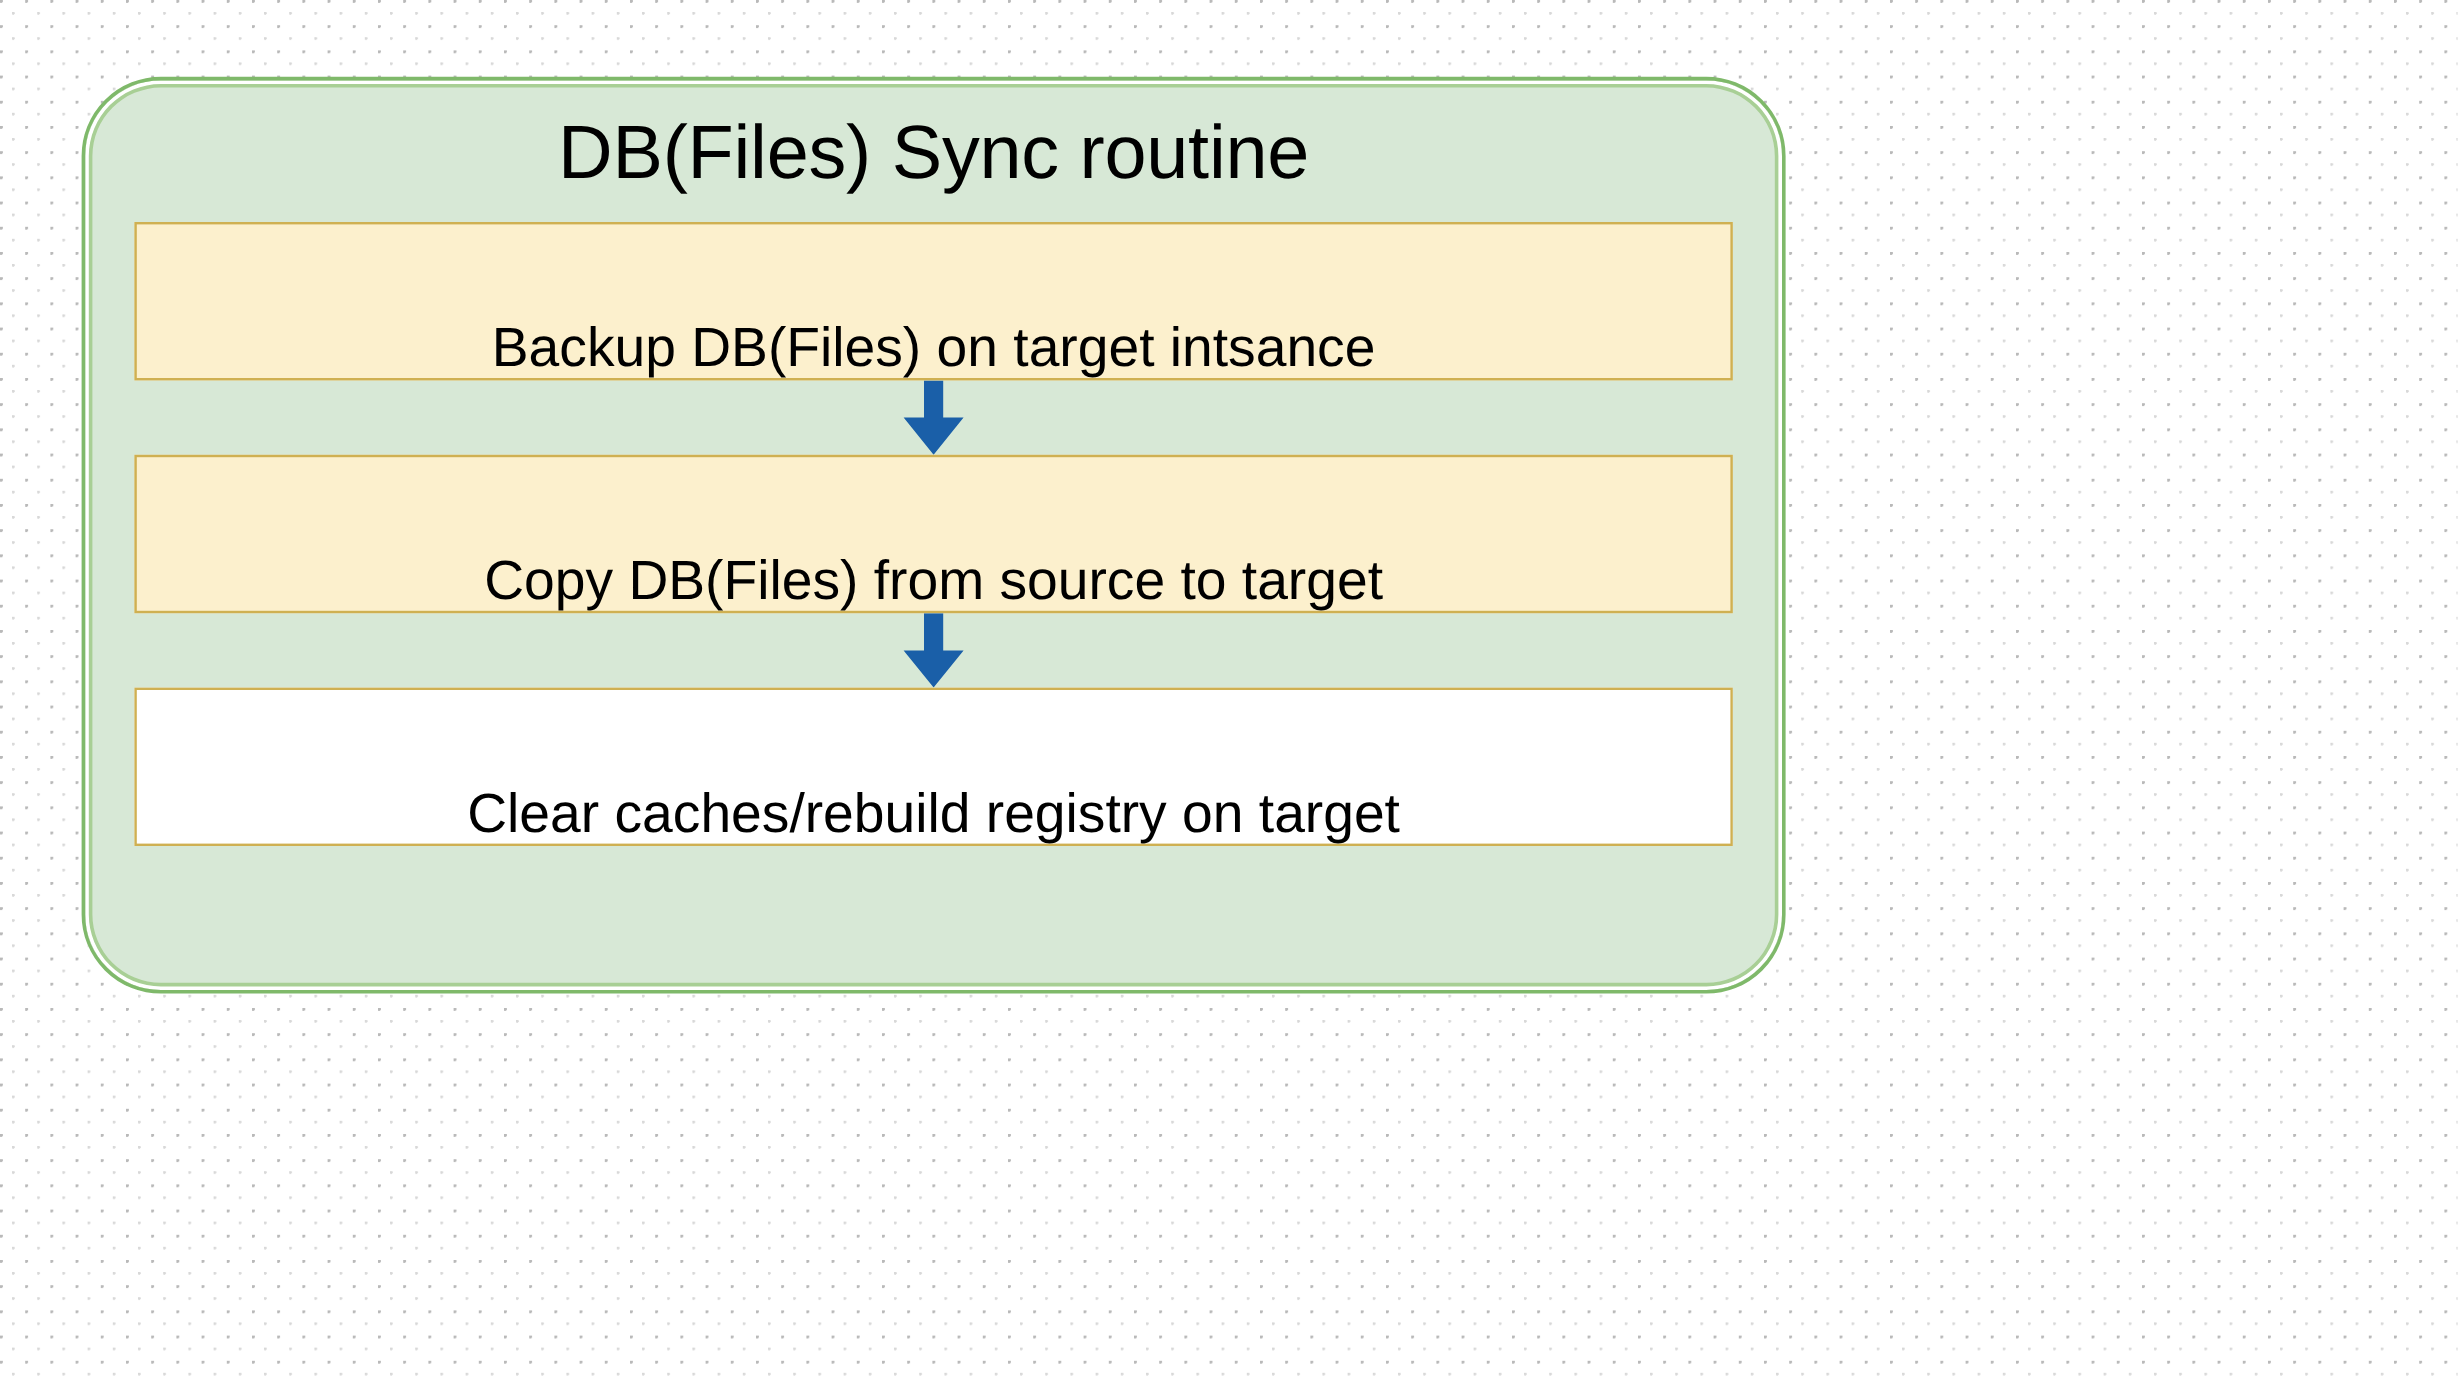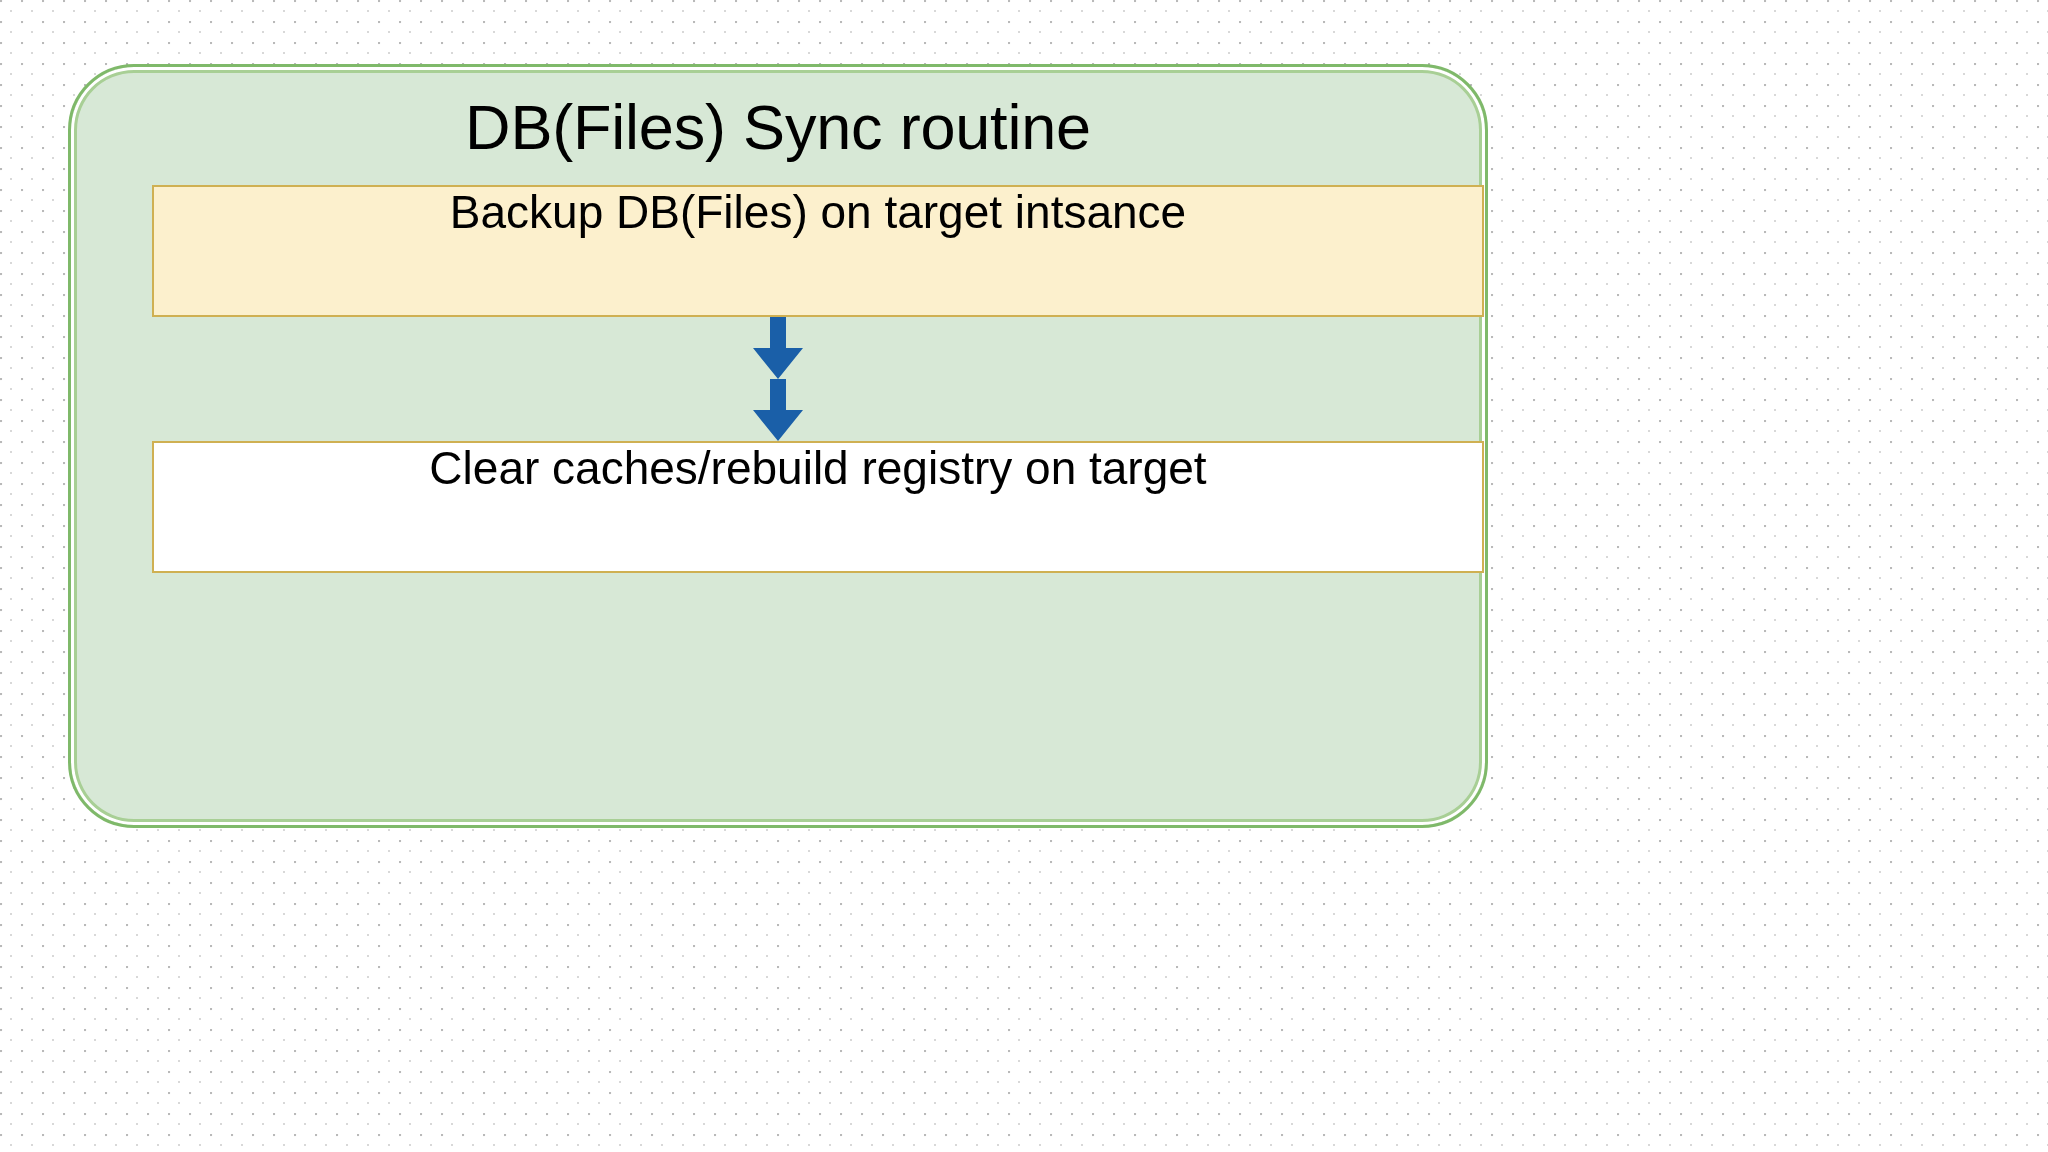--- a/index.html
+++ b/index.html
@@ -74,23 +74,22 @@
   }
 
   .step-box {
     box-sizing: border-box;
     width: 100%;
     height: 132px;
     background-color: #fcf0cd;
     border: 2px solid #cfb052;
     border-radius: 0;
     display: flex;
-    align-items: flex-start;
+    align-items: flex-end;
     justify-content: center;
-    margin-left: 40px;
   }
 
   .step-label {
     font-size: 46px;
     font-weight: 400;
     line-height: 1.1;
     color: #0b0b0b;
     text-align: center;
     white-space: nowrap;
     user-select: none;
@@ -127,20 +126,23 @@
       <div class="step-box" style="background-color: rgb(252, 240, 205); border-color: rgb(207, 176, 82);">
         <span class="step-label" style="color: rgb(0, 0, 0);">Backup DB(Files) on target intsance</span>
       </div>
 
       <div class="connector">
         <svg class="arrow-down" viewBox="0 0 64 62" aria-hidden="true">
           <path d="M24 0 H40 V31 H57 L32 62 L7 31 H24 Z" fill="#1a5fa8"></path>
         </svg>
       </div>
 
+      <div class="step-box" style="background-color: rgb(252, 240, 205); border-color: rgb(207, 176, 82);">
+        <span class="step-label" style="color: rgb(0, 0, 0);">Copy DB(Files) from source to target</span>
+      </div>
 
       <div class="connector">
         <svg class="arrow-down" viewBox="0 0 64 62" aria-hidden="true">
           <path d="M24 0 H40 V31 H57 L32 62 L7 31 H24 Z" fill="#1a5fa8"></path>
         </svg>
       </div>
 
       <div class="step-box" style="background-color: #ffffff; border-color: rgb(207, 176, 82);">
         <span class="step-label" style="color: rgb(0, 0, 0);">Clear caches/rebuild registry on target</span>
       </div>

